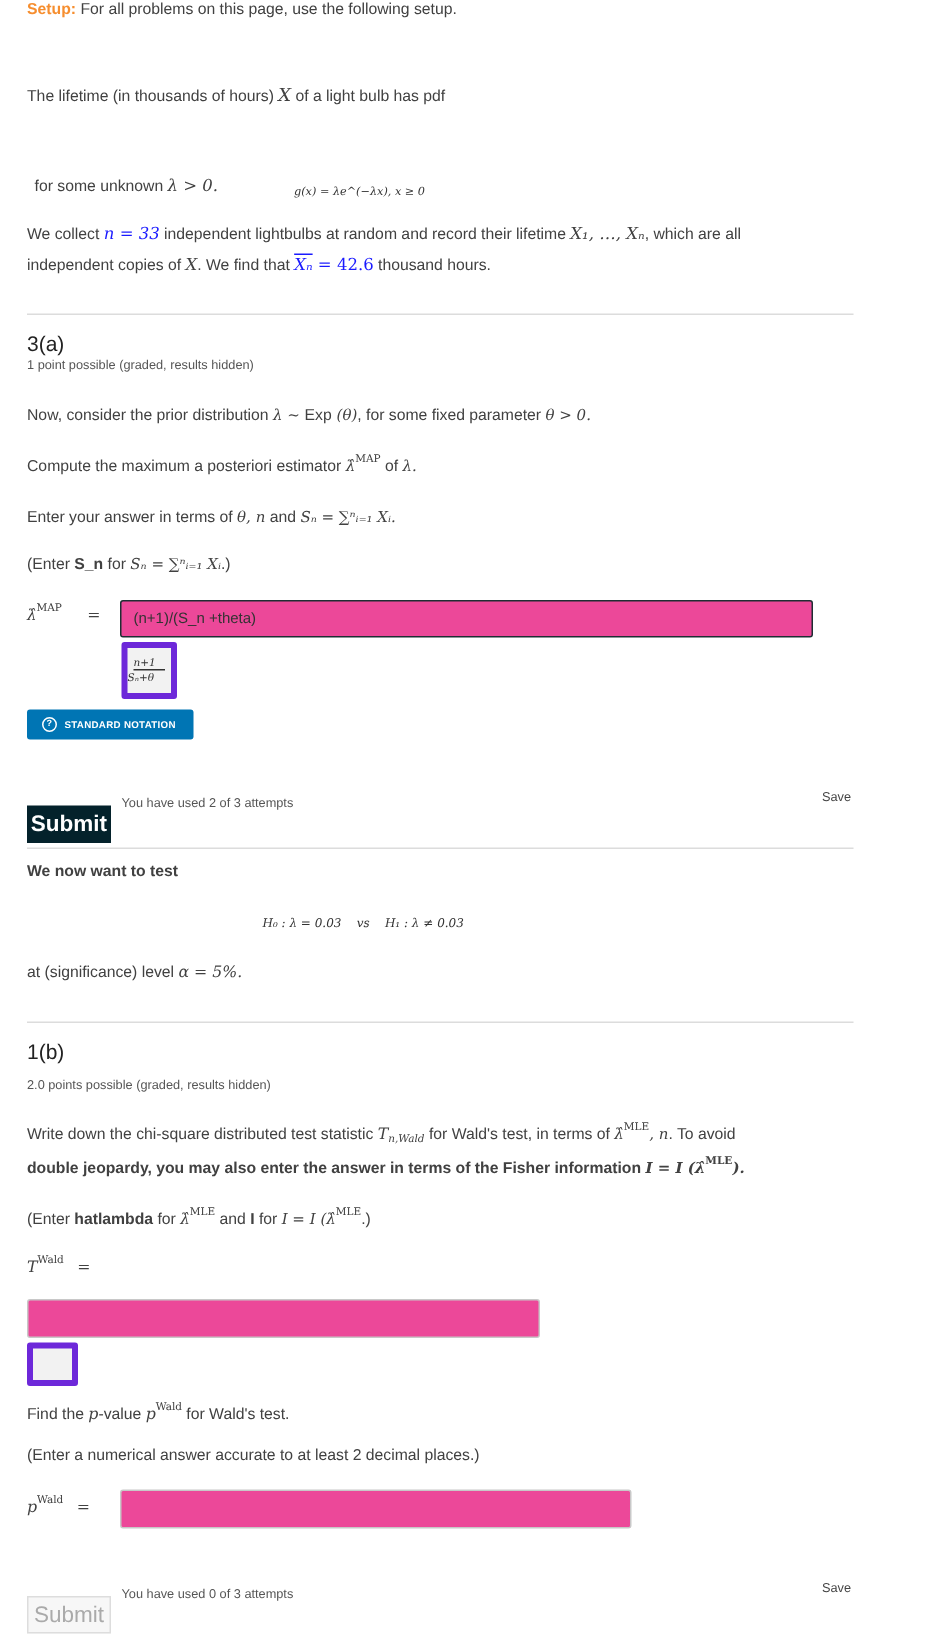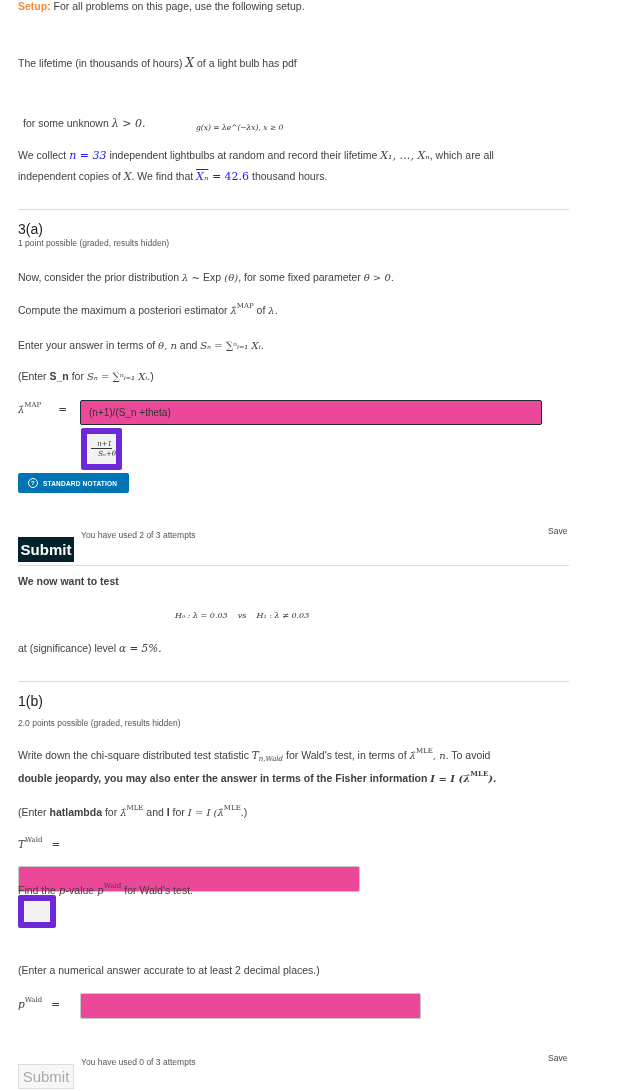--- a/index.html
+++ b/index.html
@@ -11,22 +11,22 @@
   .blue { color:#1a1aff; }
   .hr { position:absolute; left:18px; width:551px; height:1px; background:#dcdcdc; }
   .setup-label { color:#f68e2f; font-weight:bold; }
   .h3 { font-size:14px; color:#222; }
   .small { font-size:8.5px; color:#555; }
   sup.s { font-size:7px; font-style:normal; font-family:"DejaVu Serif", serif; vertical-align:6px; }
   sub.s { font-size:7px; vertical-align:-2px; }
   .input { position:absolute; border:1px solid #c8c8c8; background:#ec4899; border-radius:2px;
            box-sizing:border-box; font-size:10px; color:#333; padding:0 8px; display:flex; align-items:center; }
   .input.active { border:1px solid #1f2d33; }
-  .preview { position:absolute; background:#f2f2f2; border:6px solid #6d28d9; border-radius:2px;
-             font-family:"DejaVu Serif", serif; font-style:italic; font-size:7px; text-align:right; color:#333; }
+  .preview { position:absolute; background:#f2f2f2; border:4px solid #6d28d9; border-radius:2px;
+             font-family:"DejaVu Serif", serif; font-style:italic; font-size:7px; text-align:left; color:#333; }
   .btn-std { position:absolute; background:#0075b4; color:#fff; font-size:6.5px; font-weight:bold;
              display:flex; align-items:center; border-radius:2px; letter-spacing:0.2px; }
   .btn-std .q { width:8px; height:8px; border:1px solid #fff; border-radius:50%; font-size:6px;
                 display:inline-flex; align-items:center; justify-content:center; margin:0 5px 0 10px; }
   .btn-submit { position:absolute; background:#04222b; color:#fff; font-weight:bold; font-size:15px;
                 display:flex; align-items:center; justify-content:center;margin-top:18px; }
   .btn-submit.disabled { background:#f7f7f7; color:#aaa; border:1px solid #ddd; font-weight:normal; box-sizing:border-box; }
   .attempts { font-size:8.5px; color:#555; }
   .save { font-size:8.5px; color:#444; }
 </style>
@@ -106,21 +106,21 @@
 <div class="abs" style="left:18px;top:804px;">
   <span>(Enter </span><b>hatlambda</b><span> for </span><span class="m" style="font-size:10px">λ̂</span><sup class="s">MLE</sup><span> and </span><b>I</b><span> for </span><span class="m" style="font-size:10px">I = I (λ̂</span><sup class="s">MLE</sup><span>.)</span>
 </div>
 <div class="abs" style="left:18px;top:836px;">
   <span class="m" style="font-size:10.5px">T</span><sup class="s">Wald</sup>
   <span class="mr" style="margin-left:6px;">=</span>
 </div>
 <div class="input" style="left:18px;top:866px;width:342px;height:26px;"></div>
 <div class="preview" style="left:18px;top:895px;width:26px;height:21px;"></div>
 
-<div class="abs" style="left:18px;top:882px;">
+<div class="abs" style="left:18px;top:934px;">
   <span>Find the </span><span class="m" style="font-size:10.5px">p</span><span>-value </span><span class="m" style="font-size:10.5px">p</span><sup class="s">Wald</sup><span> for Wald's test.</span>
 </div>
 <div class="abs" style="left:18px;top:964px;">(Enter a numerical answer accurate to at least 2 decimal places.)</div>
 <div class="abs" style="left:18px;top:996px;">
   <span class="m" style="font-size:10.5px">p</span><sup class="s">Wald</sup>
   <span class="mr" style="margin-left:6px;">=</span>
 </div>
 <div class="input" style="left:80px;top:993px;width:341px;height:26px;"></div>
 
 <div class="btn-submit disabled" style="left:18px;top:1046px;width:56px;height:25px;">Submit</div>

